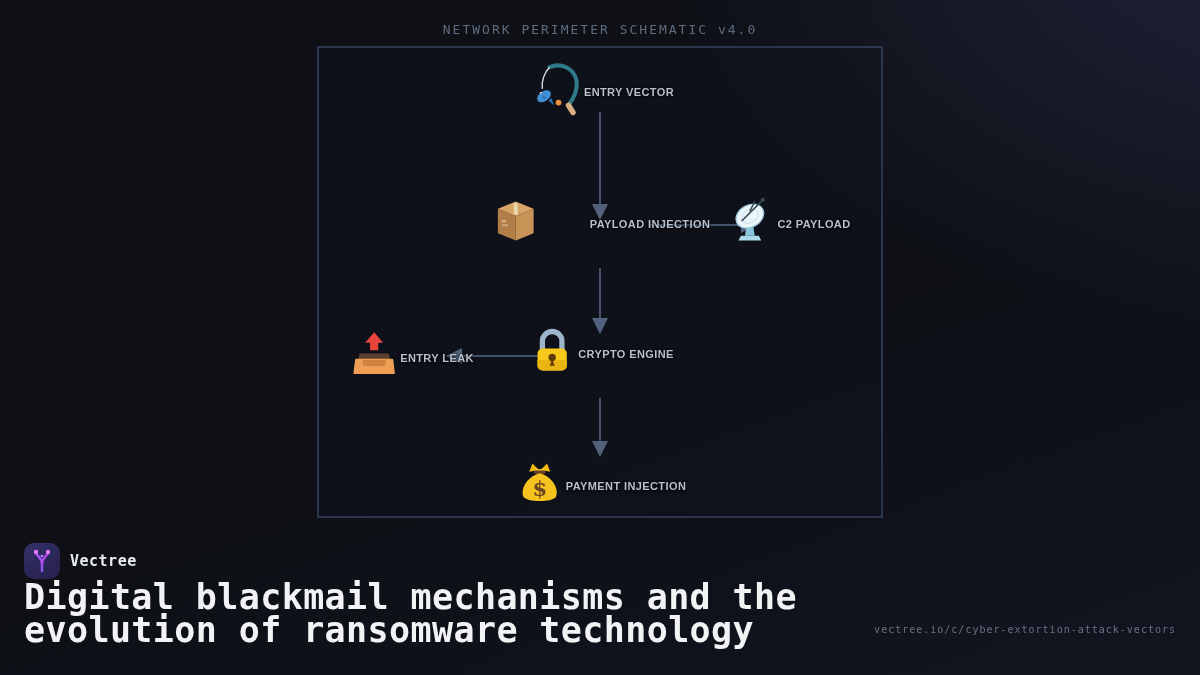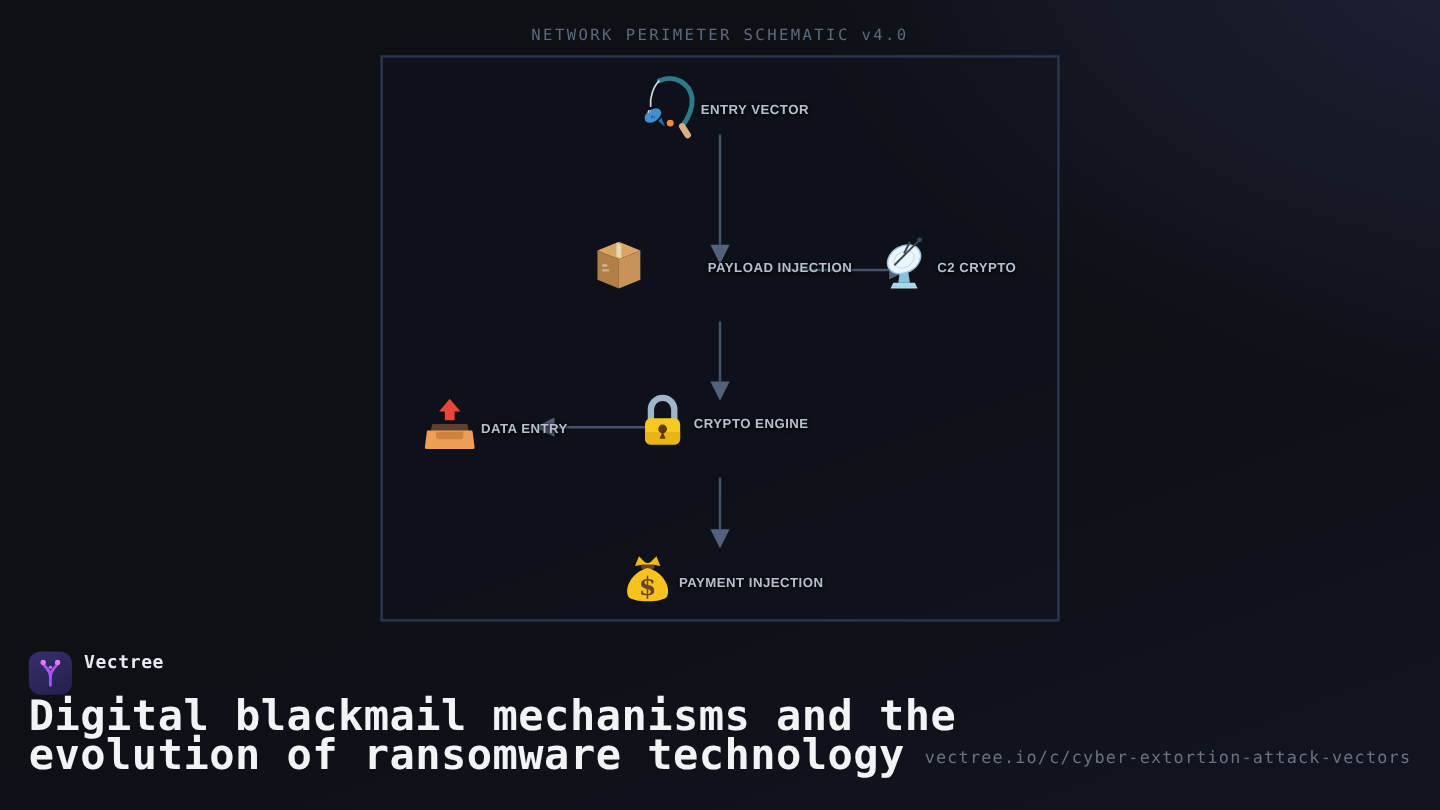--- a/index.html
+++ b/index.html
@@ -36,38 +36,38 @@
   .node .icon { display: block; }
   .node .label {
     margin-top: 6px;
     font-family: "Liberation Sans", sans-serif;
     font-weight: bold; font-size: 11px; letter-spacing: 0.4px;
     color: #b6c0ce; white-space: nowrap;
     text-shadow: 0 1px 3px rgba(0,0,0,0.9), 0 0 2px rgba(0,0,0,0.7);
   }
   .brand-row {
     position: absolute; left: 24px; top: 543px;
-    display: flex; align-items: flex-start; gap: 10px;
+    display: flex; align-items: center; gap: 10px;
   }
   .brand-logo {
     width: 36px; height: 36px; border-radius: 10px;
     background: linear-gradient(150deg, #35306a 0%, #241f4a 100%);
     display: flex; align-items: center; justify-content: center;
   }
   .brand-name {
     font-weight: bold; font-size: 15px; color: #e9ebf2; letter-spacing: 0.5px;
   }
   .heading {
     position: absolute; left: 24px; top: 581px;
     font-weight: bold; font-size: 35px; line-height: 33px;
     letter-spacing: 0.4px; color: #f2f3f5; white-space: nowrap;
   }
   .card-url {
     position: absolute; right: 24px; top: 624px;
-    font-size: 14px; letter-spacing: 1px; color: #697383;
+    font-size: 10px; letter-spacing: 1px; color: #697383;
   }
 </style>
 </head>
 <body>
 
 <div class="stage">
 
   <div class="schematic-title">NETWORK PERIMETER SCHEMATIC v4.0</div>
 
   <div class="panel"></div>
@@ -129,31 +129,31 @@
       <polygon points="26,37 34,37 36,50 24,50" fill="#86c3dc"></polygon>
       <polygon points="19,50 41,50 44,56 16,56" fill="#a8d8ea"></polygon>
       <g transform="rotate(-30 30 26)">
         <ellipse cx="30" cy="26" rx="18" ry="13.5" fill="#ebf6fa" stroke="#9cc6da" stroke-width="1.5"></ellipse>
         <ellipse cx="30" cy="26" rx="11" ry="8" fill="none" stroke="#c2dde9" stroke-width="1"></ellipse>
       </g>
       <line x1="20" y1="32" x2="46" y2="6" stroke="#3a4854" stroke-width="2"></line>
       <line x1="36" y1="8" x2="30" y2="20" stroke="#3a4854" stroke-width="2"></line>
       <circle cx="46" cy="6" r="2.5" fill="#3a4854"></circle>
     </svg>
-    <div class="label">C2 CRYPTO</div>
+    <div class="label">C2 PAYLOAD</div>
   </div>
 
   <div class="node" style="left:411px; top:329px;">
     <svg class="icon" width="52" height="52" viewBox="0 0 64 64">
       <polygon points="32,4 21,17 27,17 27,26 37,26 37,17 43,17" fill="#e8463a"></polygon>
       <polygon points="14,30 50,30 52,40 12,40" fill="#5c4130"></polygon>
       <path d="M10,38 L54,38 L56,54 L8,54 Z" fill="#ef9f55" stroke="#ef9f55" stroke-width="3" stroke-linejoin="round"></path>
       <path d="M18,38 L46,38 L46,43 Q46,45.5 43.5,45.5 L20.5,45.5 Q18,45.5 18,43 Z" fill="#cf813d"></path>
     </svg>
-    <div class="label">DATA ENTRY</div>
+    <div class="label">ENTRY LEAK</div>
   </div>
 
   <div class="node" style="left:600px; top:325px;">
     <svg class="icon" width="52" height="52" viewBox="0 0 64 64">
       <path d="M20,32 V20 a12,12 0 0 1 24,0 V32" fill="none" stroke="#9fb6ca" stroke-width="6.5" stroke-linecap="round"></path>
       <rect x="14" y="29" width="36" height="27" rx="6" fill="#f6c91c"></rect>
       <path d="M14,43 h36 v7 a6,6 0 0 1 -6,6 h-24 a6,6 0 0 1 -6,-6 z" fill="#e9b512"></path>
       <circle cx="32" cy="40" r="4.5" fill="#5d3a06"></circle>
       <path d="M32,42 L29,50 L35,50 Z" fill="#5d3a06"></path>
     </svg>

